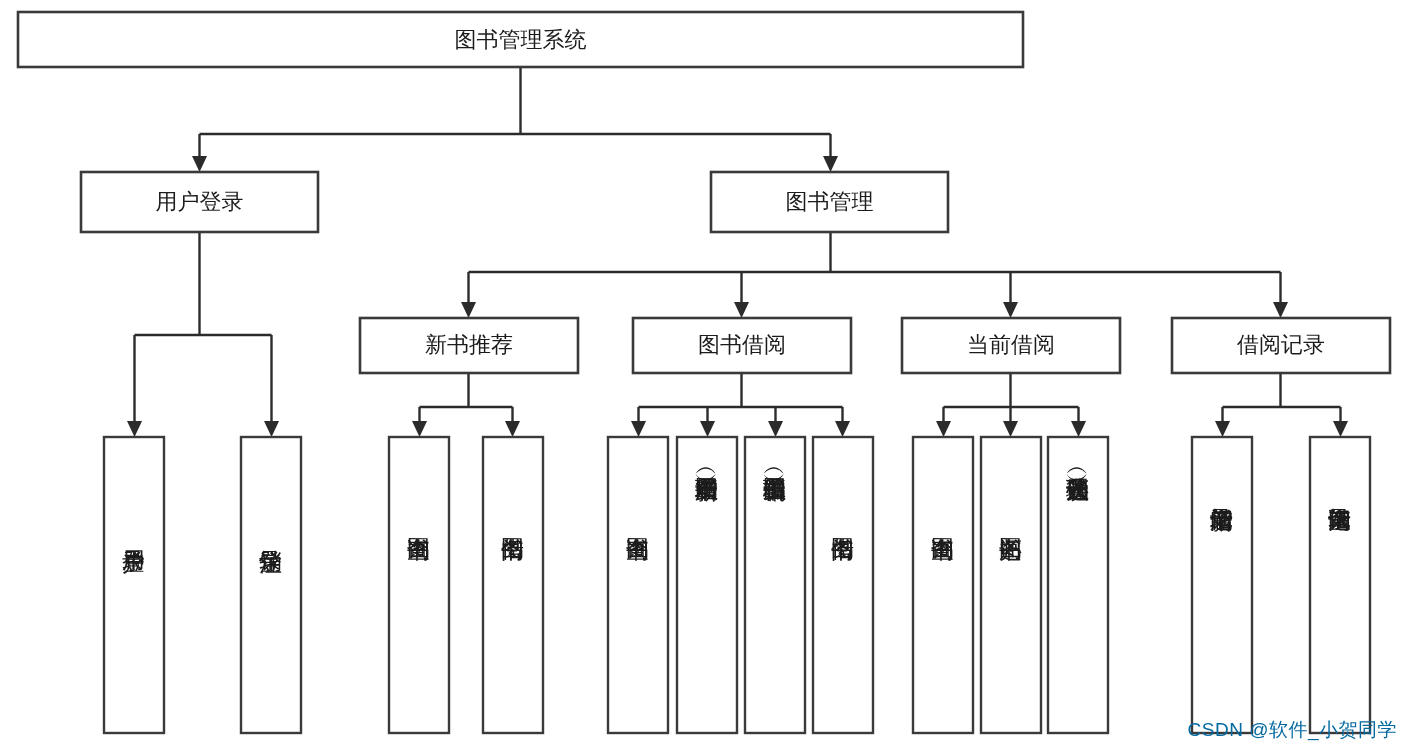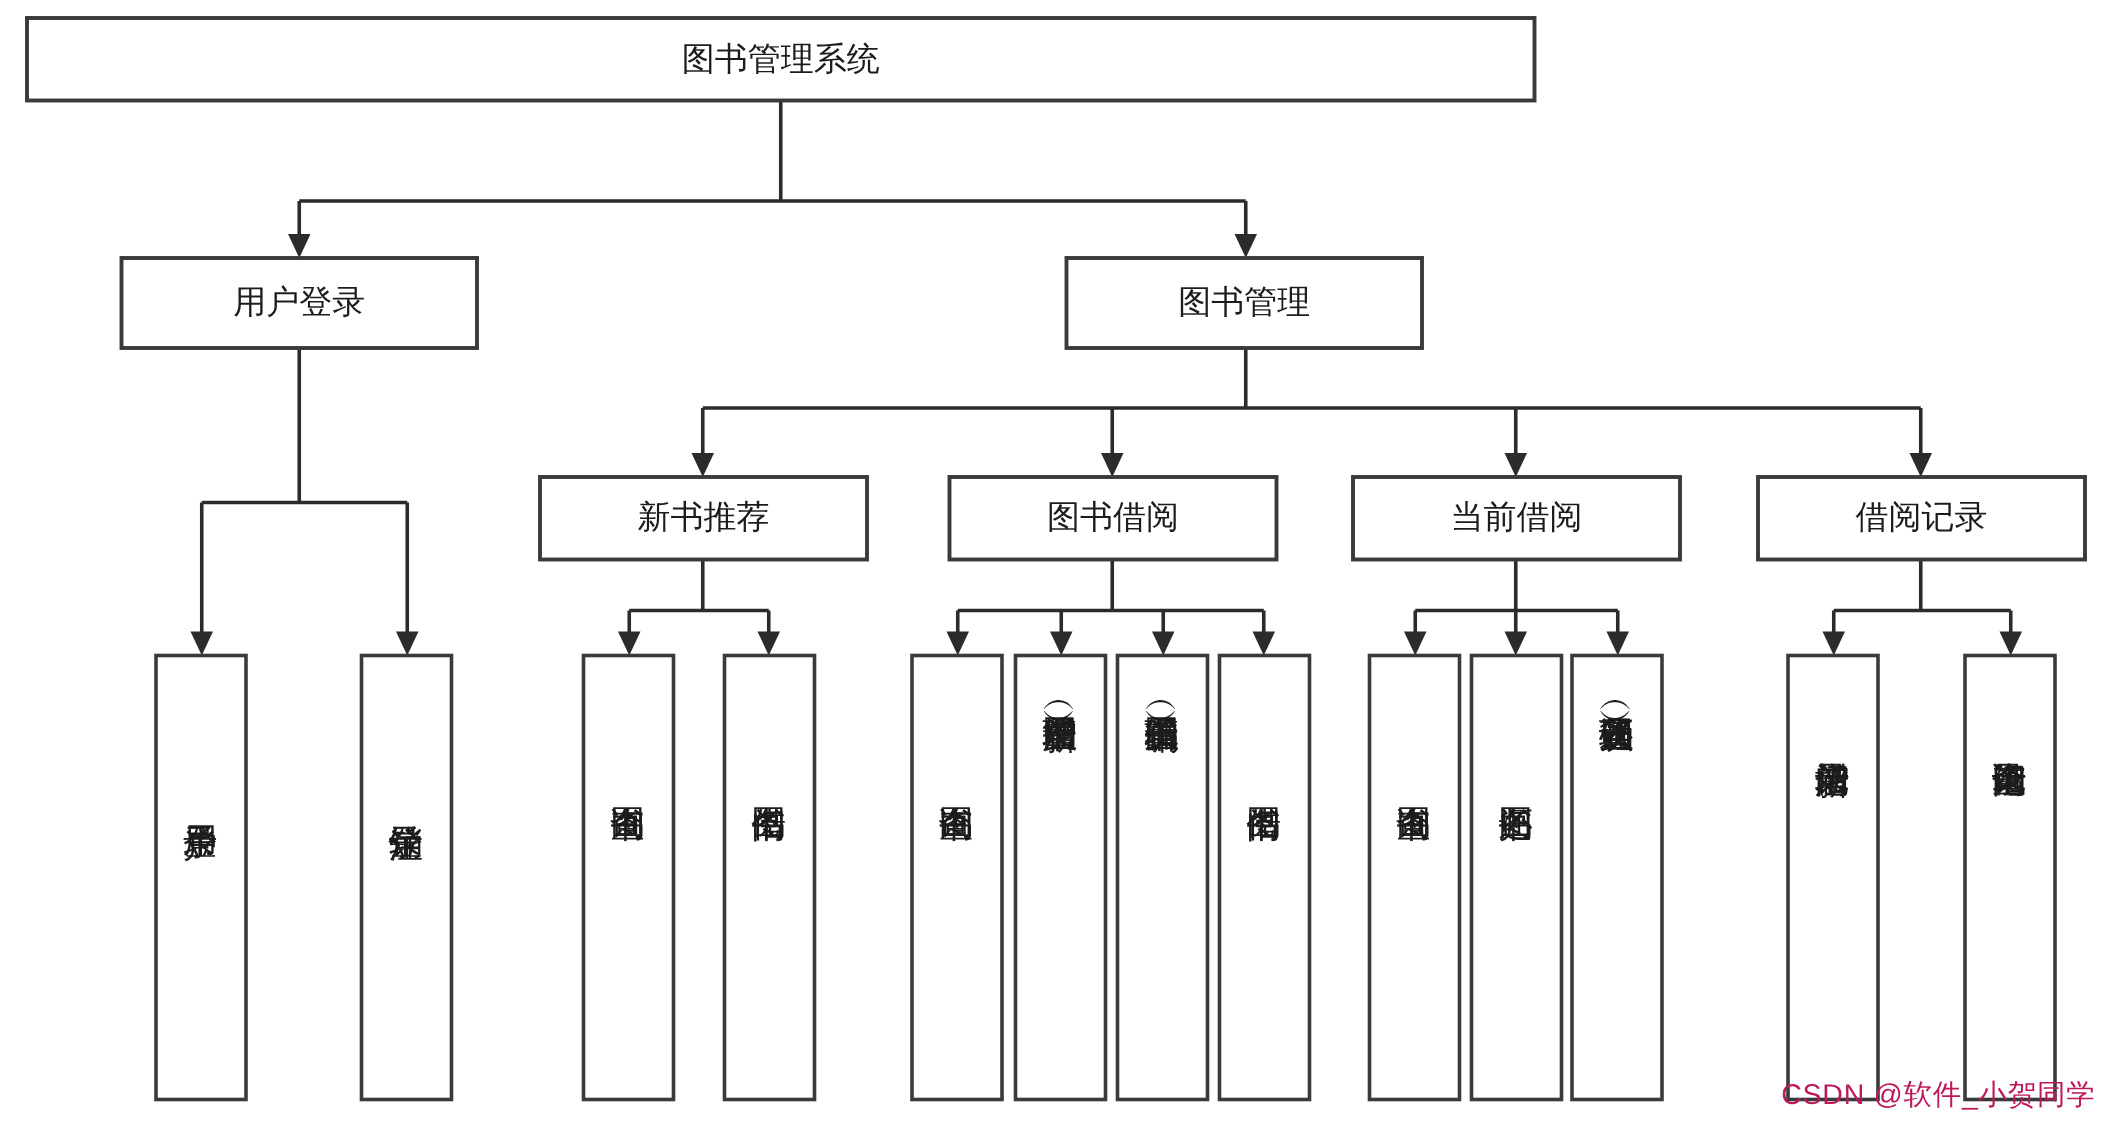--- a/index.html
+++ b/index.html
@@ -59,21 +59,21 @@
     font-size: 23px;
     fill: #1c1c1c;
     text-anchor: middle;
   }
   .watermark-text {
     position: absolute;
     right: 8px;
     bottom: 4px;
     font-family: "Liberation Sans", "DejaVu Sans", sans-serif;
     font-size: 19px;
-    color: #be185d;
+    color: #0369a1;
     white-space: nowrap;
     letter-spacing: 0.5px;
     user-select: none;
   }
 </style>
 </head>
 <body>
 
 <div id="diagram-root">
   <svg class="flow" viewBox="0 0 1405 747" xmlns="http://www.w3.org/2000/svg">

